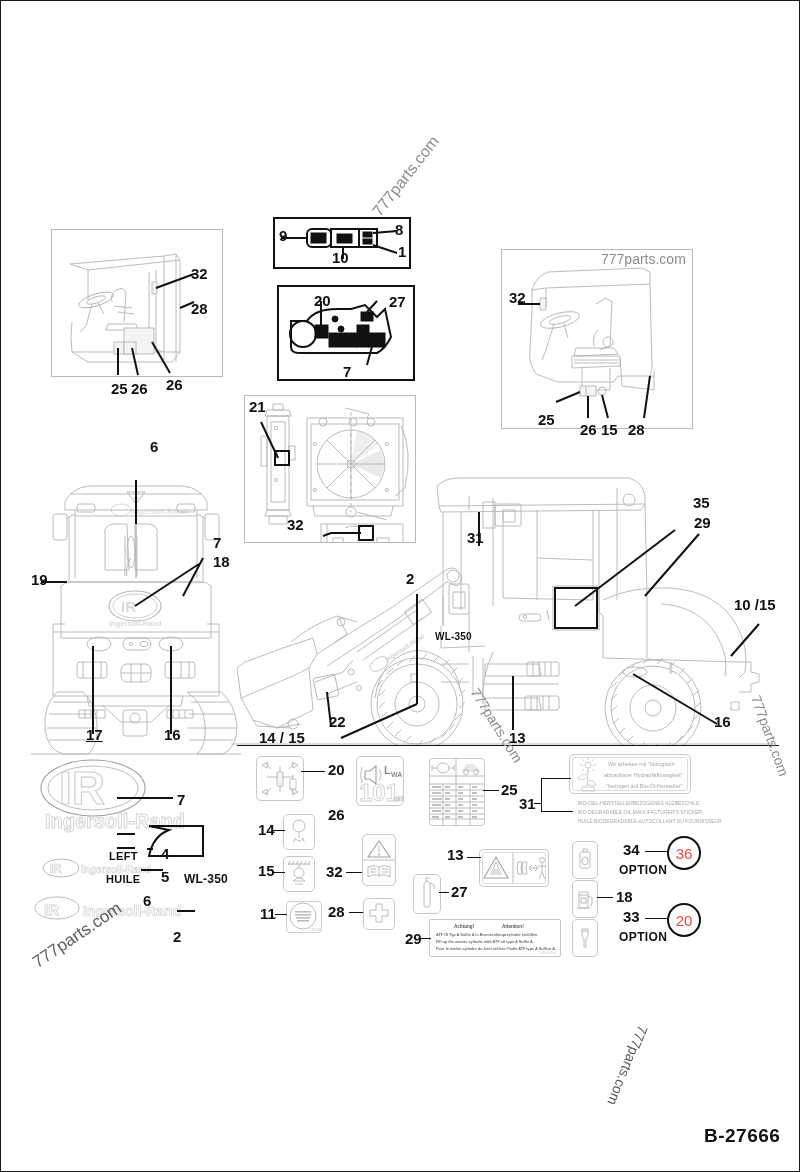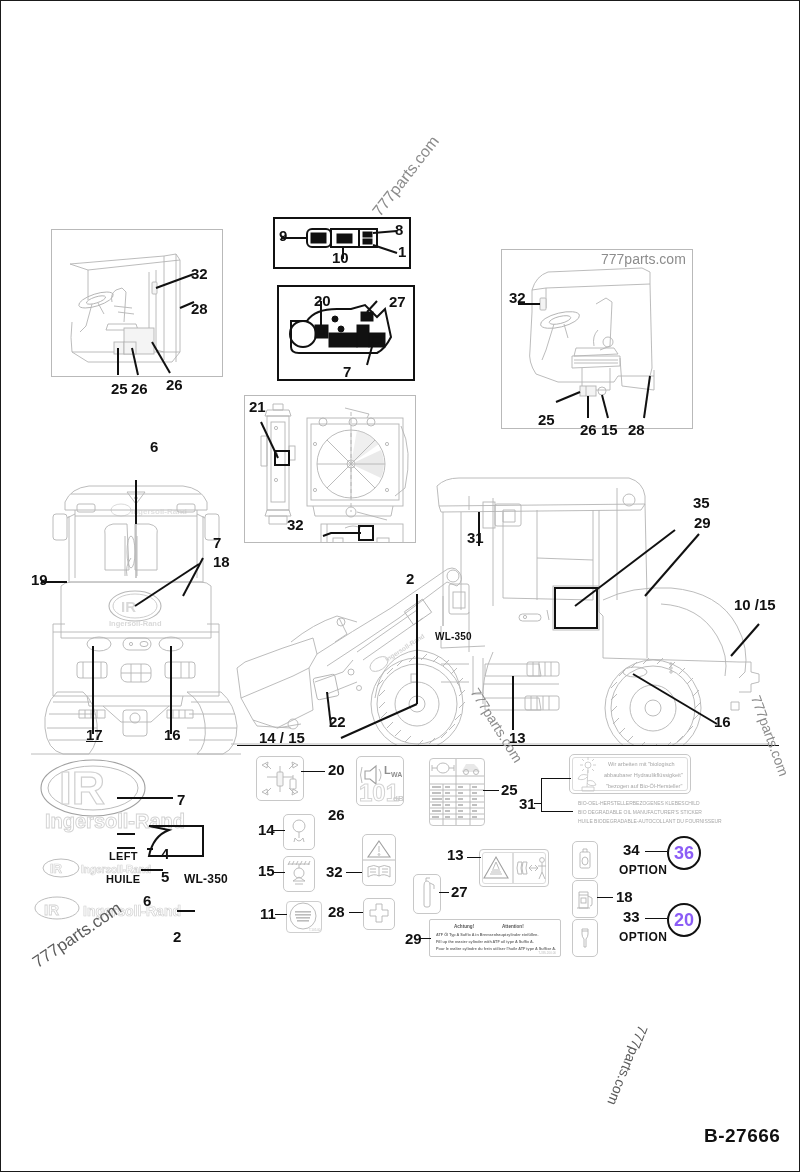--- a/index.html
+++ b/index.html
@@ -90,21 +90,21 @@
   }
   .wm.dark { color: #5a5a5a; }
 
   
   .optcircle {
     position: absolute;
     border: 2.2px solid #111111;
     border-radius: 50%;
     width: 34px; height: 34px;
     display: flex; align-items: center; justify-content: center;
-    font-size: 18px; font-weight: 700; color: #8b5cf6;
+    font-size: 15px; font-weight: 400; color: #ef4444;
     box-sizing: border-box;
     background: #fff;
   }
   .optlabel {
     position: absolute;
     font-size: 12px; font-weight: 700; color: #111111;
     letter-spacing: 0.4px;
   }
 
   

